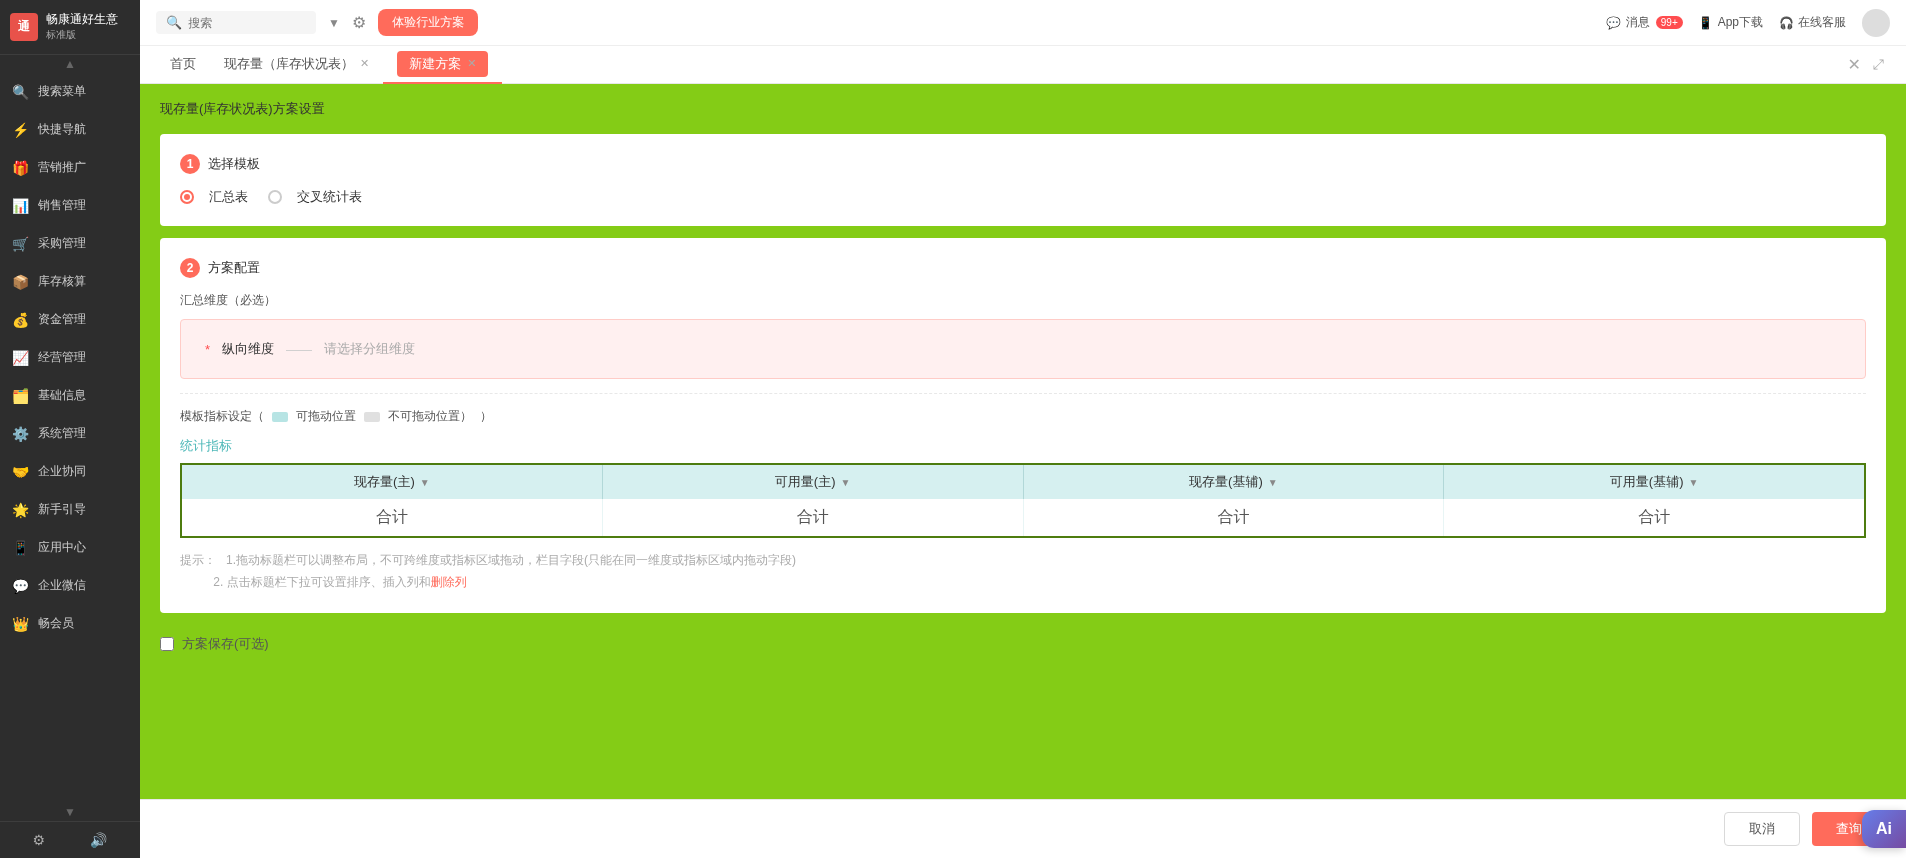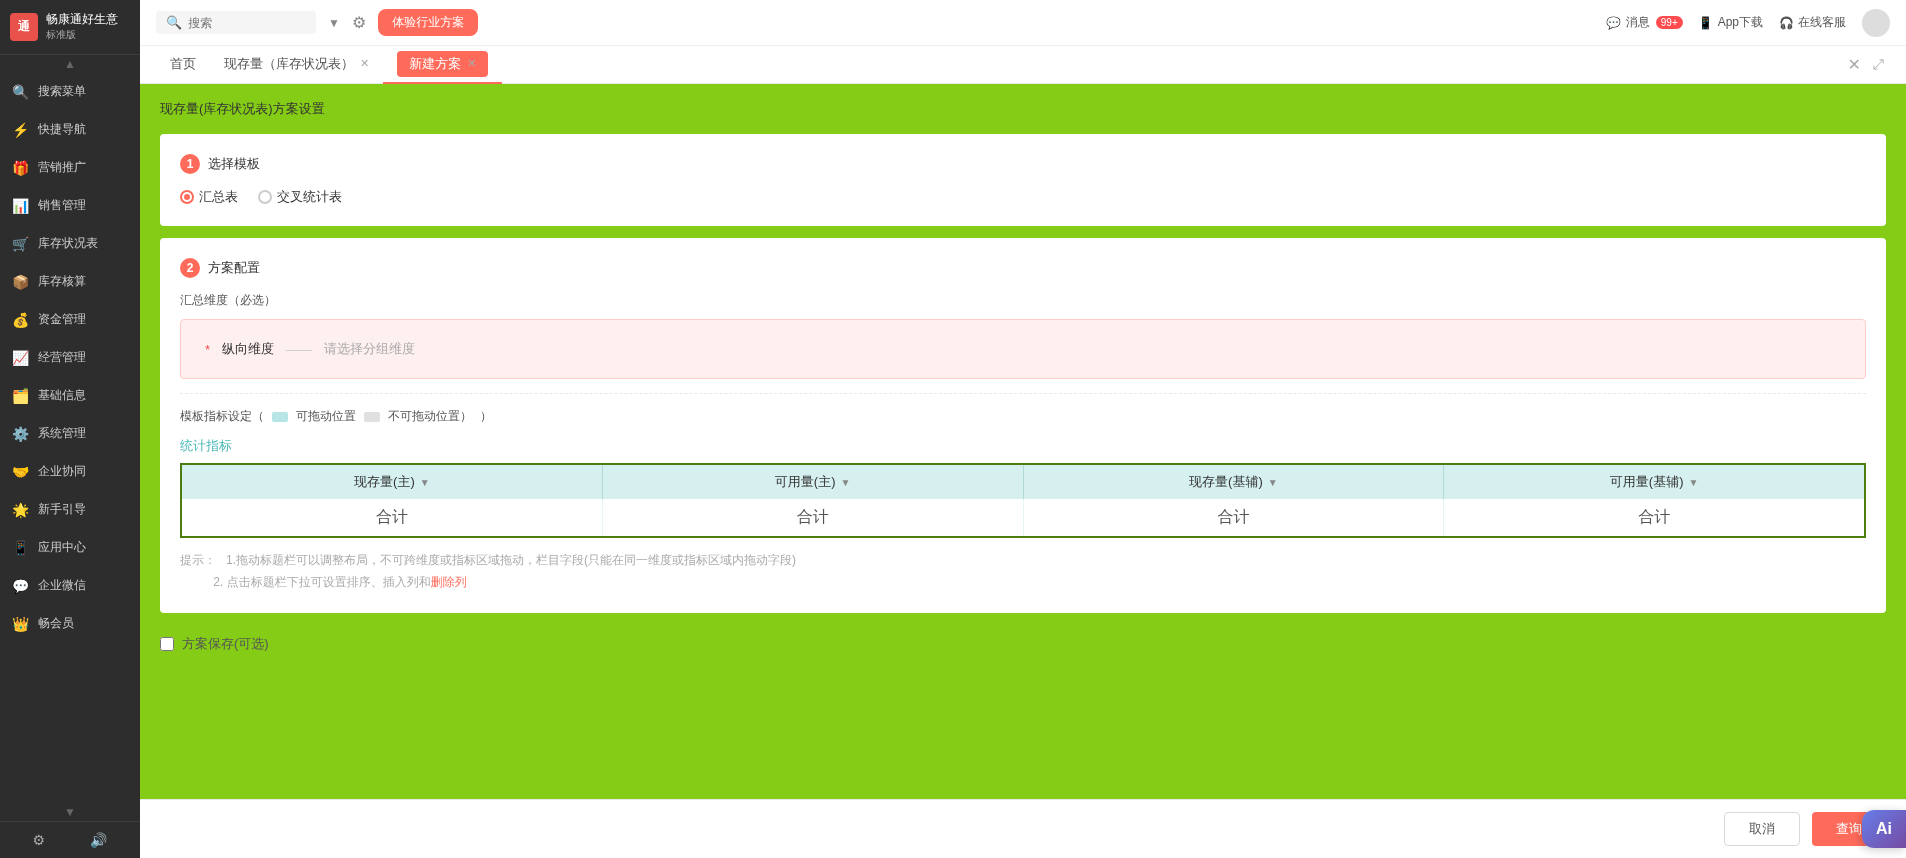--- a/index.html
+++ b/index.html
@@ -109,21 +109,21 @@
     }
     .section-num {
       background: #ff6b5b; color: #fff; border-radius: 50%;
       width: 20px; height: 20px; display: flex; align-items: center; justify-content: center;
       font-size: 12px; font-weight: bold; flex-shrink: 0;
     }
     .section-title { font-size: 13px; font-weight: 500; color: #333; }
 
     
     .radio-group { display: flex; align-items: center; gap: 20px; }
-    .radio-item { display: flex; align-items: center; gap: 5px; cursor: pointer; font-size: 13px; color: #333; }
+    .radio-item { display: flex; align-items: center; gap: 15px; cursor: pointer; font-size: 13px; color: #333; }
     .radio-circle {
       width: 14px; height: 14px; border-radius: 50%; border: 2px solid #ccc;
       display: flex; align-items: center; justify-content: center;
     }
     .radio-circle.selected { border-color: #ff6b5b; }
     .radio-dot { width: 6px; height: 6px; border-radius: 50%; background: #ff6b5b; }
 
     
     .divider { border: none; border-top: 1px dashed #e8e8e8; margin: 14px 0; }
 
@@ -219,21 +219,21 @@
       <div class="sidebar-item">
     <span class="sidebar-item-icon">🎁</span>
     <span class="sidebar-item-label">营销推广</span>
   </div>
       <div class="sidebar-item">
     <span class="sidebar-item-icon">📊</span>
     <span class="sidebar-item-label">销售管理</span>
   </div>
       <div class="sidebar-item">
     <span class="sidebar-item-icon">🛒</span>
-    <span class="sidebar-item-label">库存状况表</span>
+    <span class="sidebar-item-label">采购管理</span>
   </div>
       <div class="sidebar-item">
     <span class="sidebar-item-icon">📦</span>
     <span class="sidebar-item-label">库存核算</span>
   </div>
       <div class="sidebar-item">
     <span class="sidebar-item-icon">💰</span>
     <span class="sidebar-item-label">资金管理</span>
   </div>
       <div class="sidebar-item">

